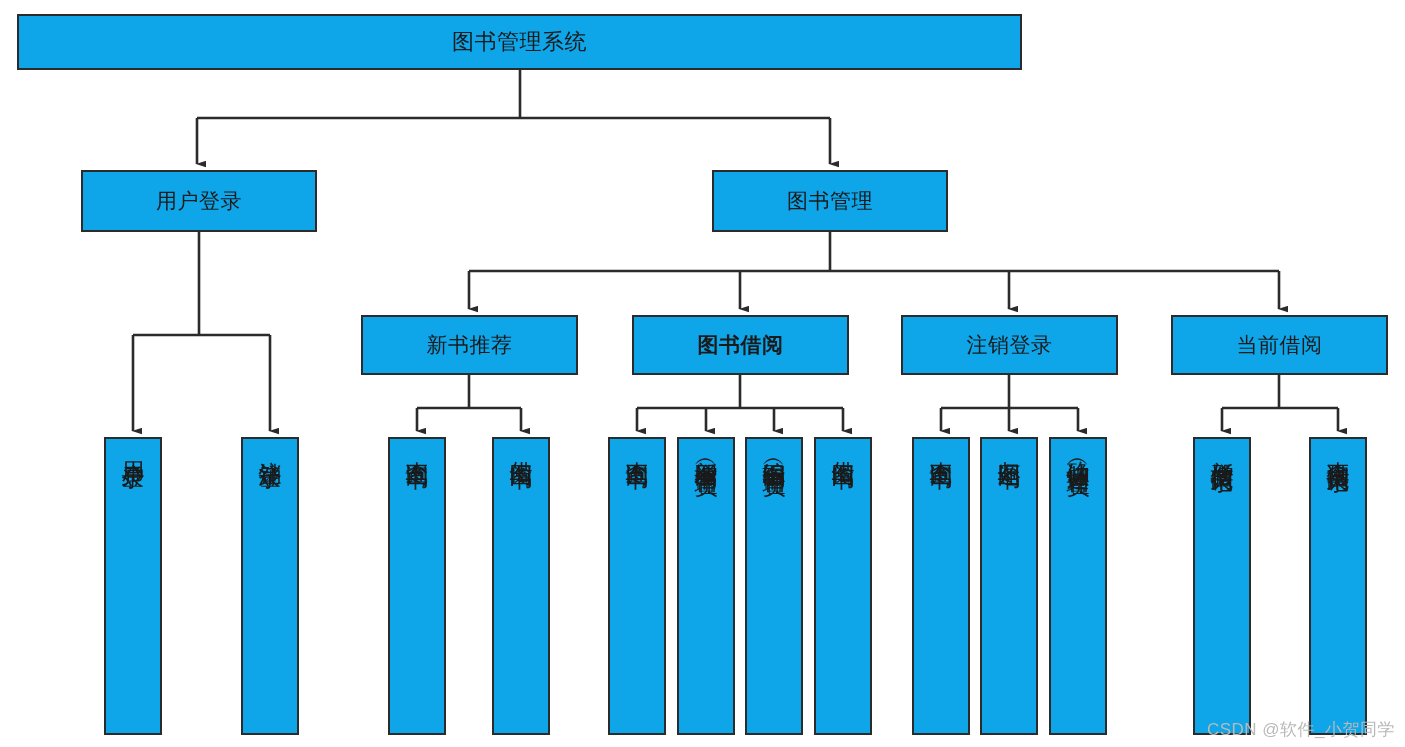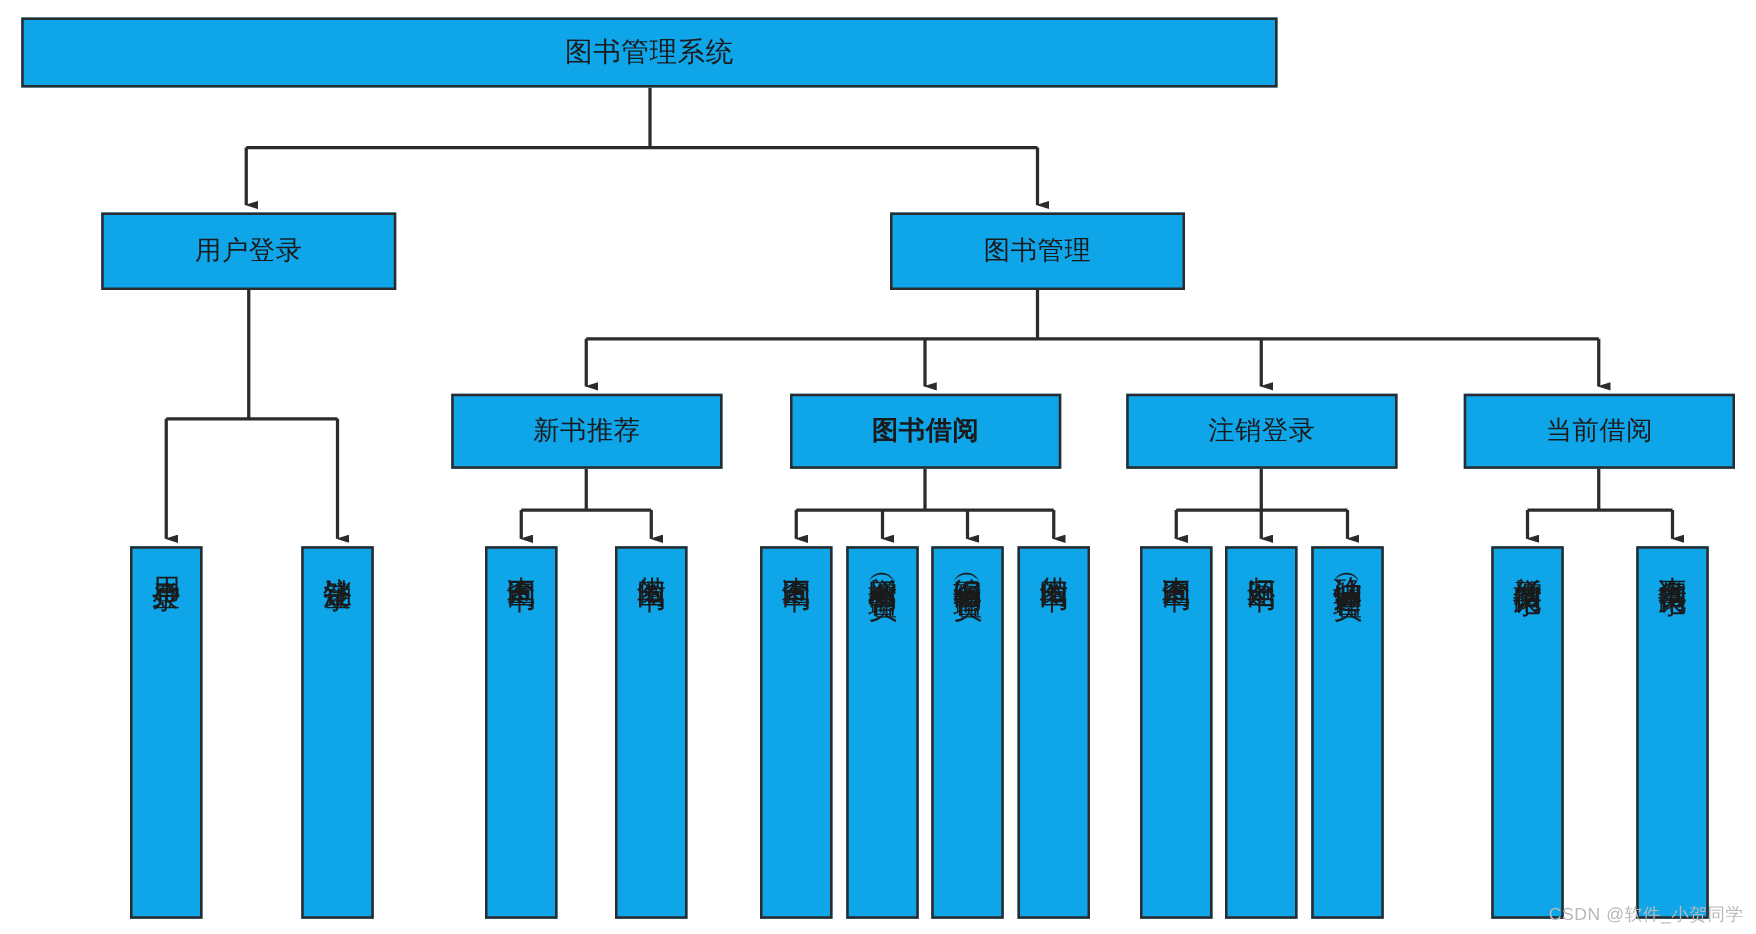--- a/index.html
+++ b/index.html
@@ -61,21 +61,21 @@
     text-orientation: upright;
     font-size: 23px;
     line-height: 1.0;
     letter-spacing: 2px;
     white-space: nowrap;
   }
   #watermark {
     position: absolute;
     right: 10px;
     bottom: 6px;
-    font-size: 14px;
+    font-size: 17px;
     color: #b9b9b9;
     letter-spacing: 0.5px;
     white-space: nowrap;
     user-select: none;
   }
 </style>
 </head>
 <body>
 
 <div id="diagram-root">

